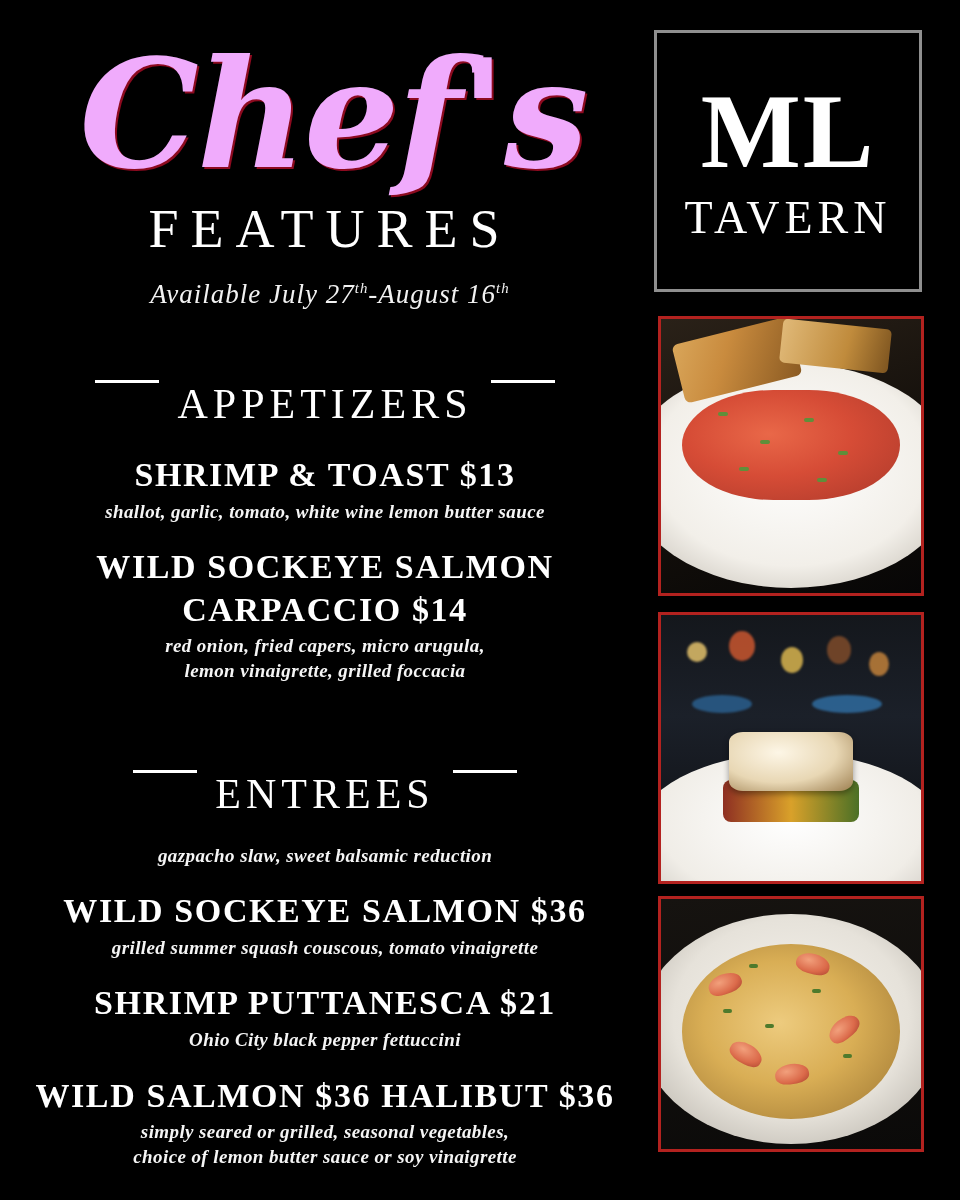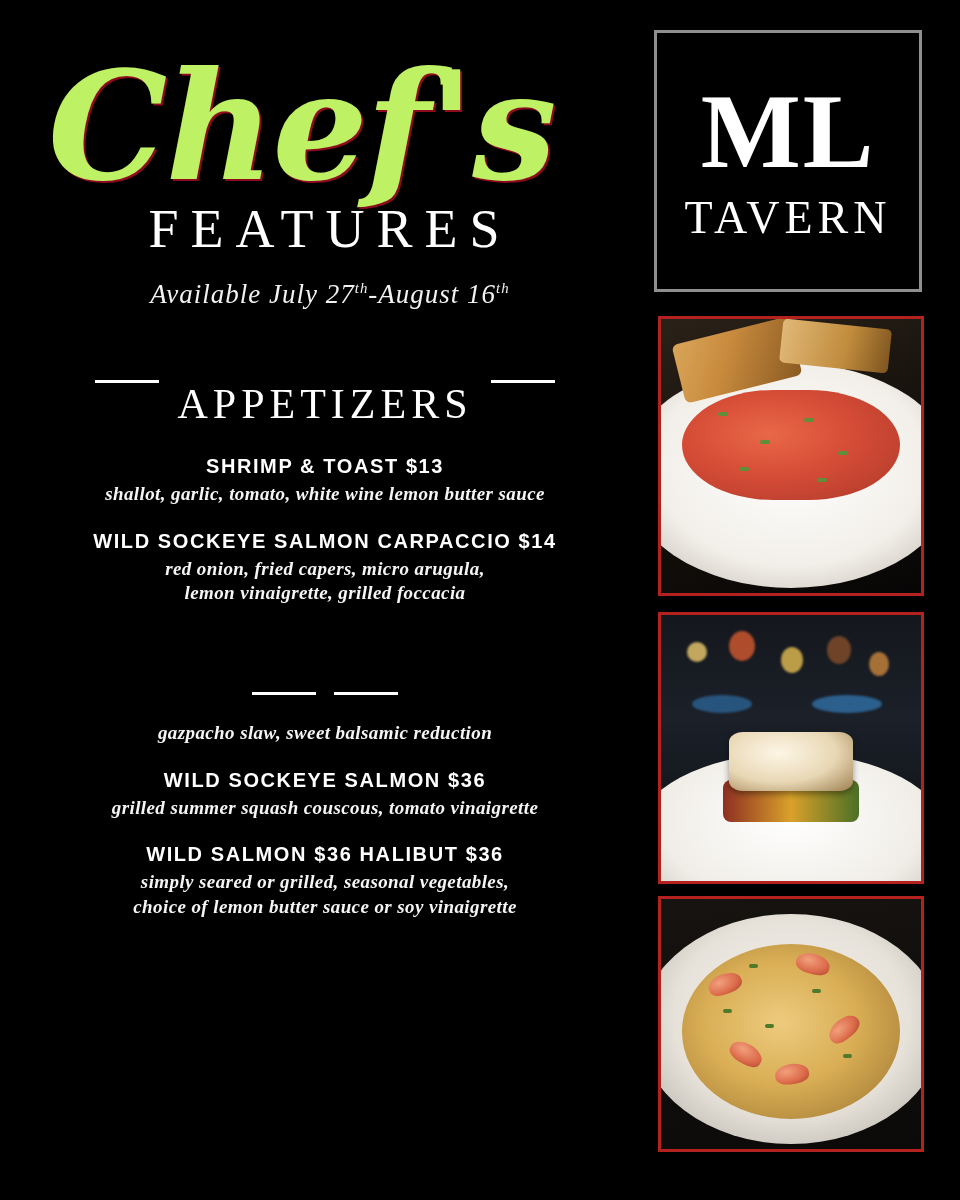--- a/index.html
+++ b/index.html
@@ -22,32 +22,33 @@
     position: absolute;
     top: 0;
     left: 0;
     width: 960px;
     height: 310px;
   }
 
   .chefs-script {
     position: absolute;
     left: 48px;
-    top: 36px;
+    top: 24px;
     width: 570px;
     height: 180px;
-    color: #bef264;
+    color: #f0abfc;
     font-family: "DejaVu Serif", serif;
     font-style: italic;
     font-size: 150px;
     line-height: 180px;
     font-weight: 700;
     letter-spacing: -2px;
     white-space: nowrap;
     text-shadow: 2px 2px 0 #8d0a1f;
+    text-align: center;
   }
 
   .features-word {
     position: absolute;
     left: 70px;
     top: 198px;
     width: 520px;
     text-align: center;
     font-family: "Liberation Serif", serif;
     font-size: 54px;
@@ -136,23 +137,23 @@
     letter-spacing: 5px;
     font-weight: 400;
     color: #ffffff;
     white-space: nowrap;
   }
 
   .item { margin-bottom: 22px; }
   .item:last-child { margin-bottom: 0; }
 
   .item-name {
-    font-family: Liberation Sans, sans-serif;
+    font-family: Liberation Serif, serif;
     font-weight: 700;
-    font-size: 20px;
+    font-size: 34px;
     letter-spacing: 1.6px;
     color: #ffffff;
     line-height: 1.25;
   }
   .item-desc {
     font-family: "Liberation Serif", serif;
     font-style: italic;
     font-weight: 700;
     font-size: 19px;
     letter-spacing: 0.4px;
@@ -250,32 +251,37 @@
     <div class="item">
       <div class="item-name">WILD SOCKEYE SALMON CARPACCIO   $14</div>
       <div class="item-desc">red onion, fried capers, micro arugula,
 lemon vinaigrette, grilled foccacia</div>
     </div>
   </div>
 
   <div class="section">
     <div class="section-title-row">
       <span class="rule"></span>
+      <span class="section-title">ENTREES</span>
       <span class="rule"></span>
     </div>
 
     <div class="item">
       <div class="item-desc">gazpacho slaw, sweet balsamic reduction</div>
     </div>
 
     <div class="item">
       <div class="item-name">WILD SOCKEYE SALMON   $36</div>
       <div class="item-desc">grilled summer squash couscous, tomato vinaigrette</div>
     </div>
 
+    <div class="item">
+      <div class="item-name">SHRIMP PUTTANESCA   $21</div>
+      <div class="item-desc">Ohio City black pepper fettuccini</div>
+    </div>
 
     <div class="item">
       <div class="item-name">WILD SALMON $36      HALIBUT $36</div>
       <div class="item-desc">simply seared or grilled, seasonal vegetables,
 choice of lemon butter sauce or soy vinaigrette</div>
     </div>
   </div>
 
 </div>
 

